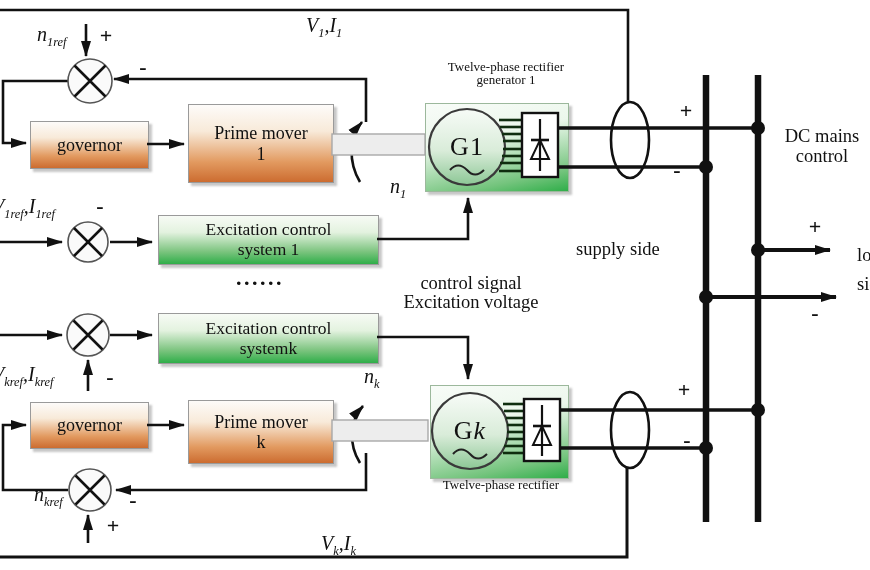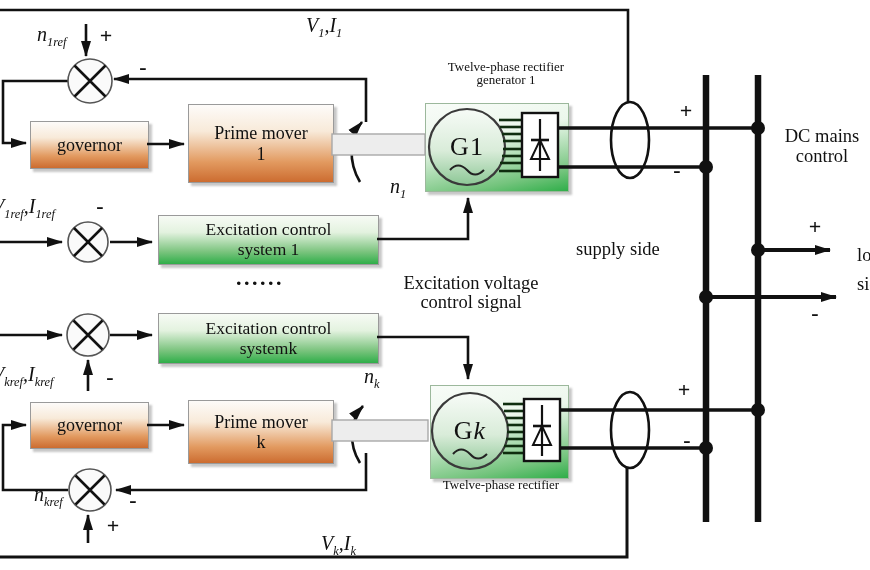--- a/index.html
+++ b/index.html
@@ -227,22 +227,22 @@
   <div class="lbl" style="left:576px;top:240px;">supply side</div>
 
   <div class="lbl" style="left:857px;top:241px;line-height:29px;">
     <div>load</div>
     <div>side</div>
   </div>
 
   <div class="lbl dots" style="left:236px;top:266px;">......</div>
 
   <div class="lbl ctr" style="left:385px;top:274px;width:172px;line-height:1.0;">
+    <div>control signal</div>
     <div>Excitation voltage</div>
-    <div>control signal</div>
   </div>
 
   <div class="lbl sig" style="left:-8px;top:364px;">
     <span>V</span><sub>kref</sub><span>,</span><span>I</span><sub>kref</sub>
   </div>
 
   <div class="lbl sig" style="left:364px;top:366px;">
     <span>n</span><sub>k</sub>
   </div>
 

